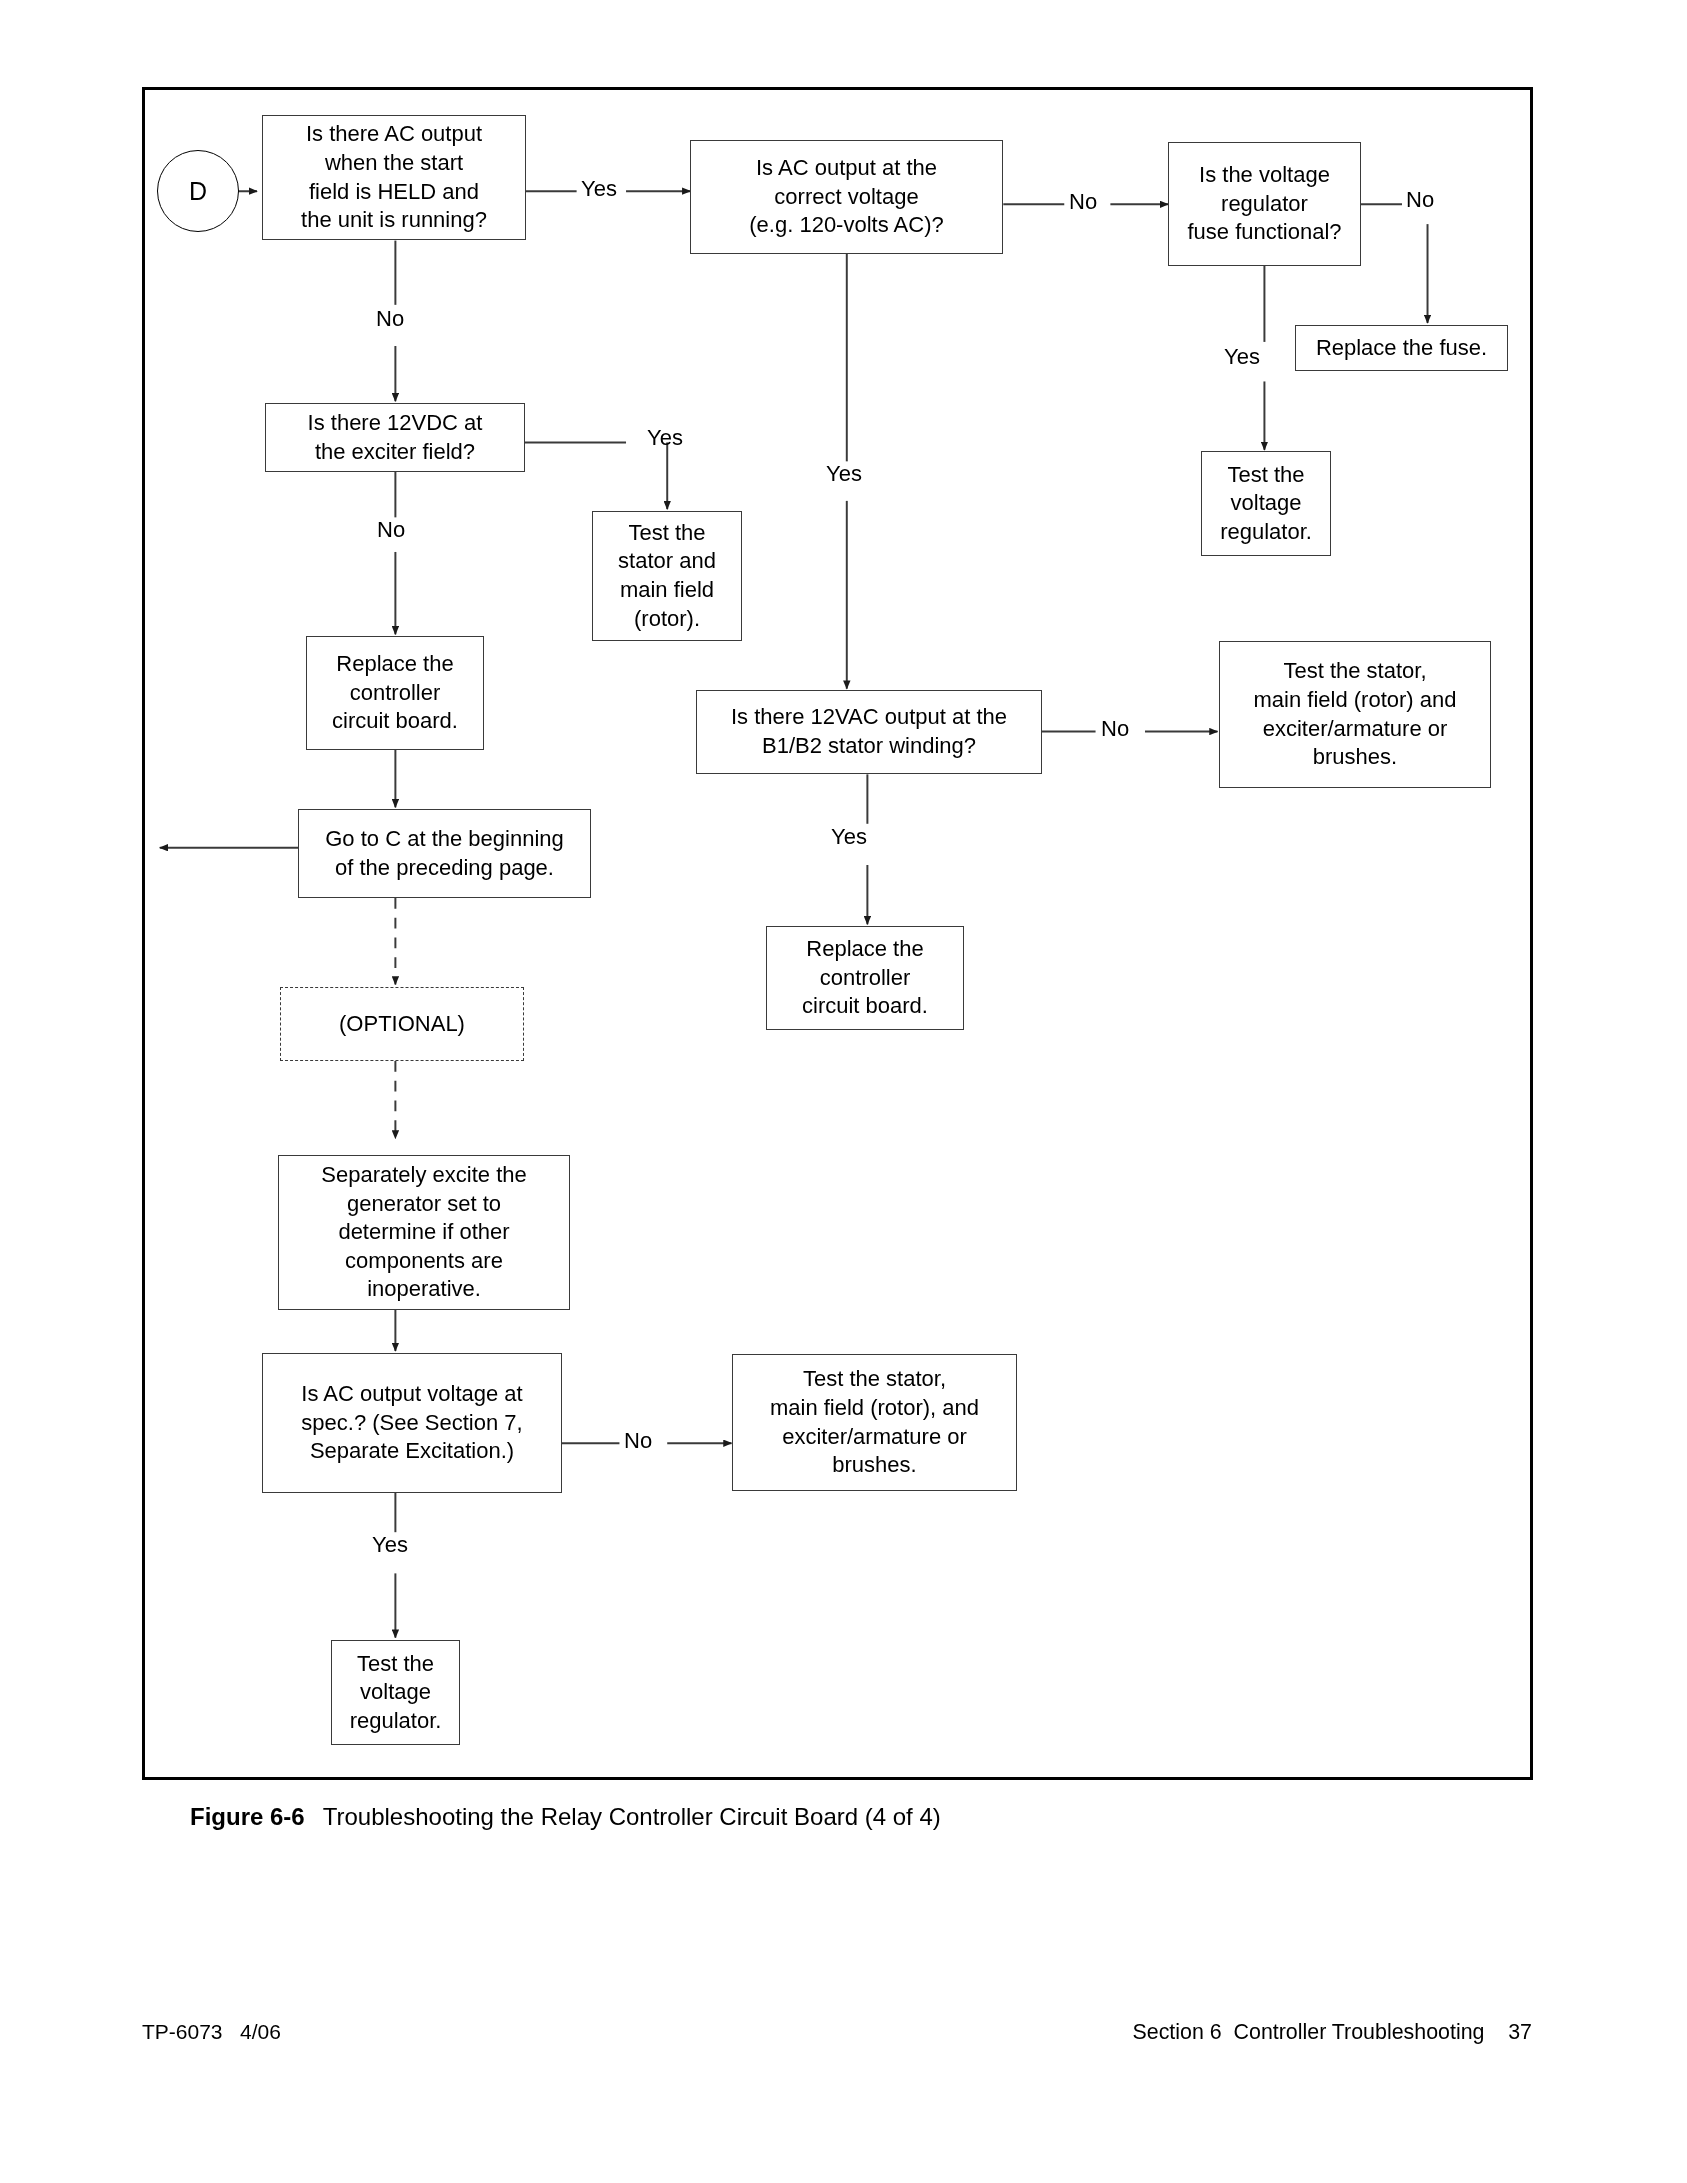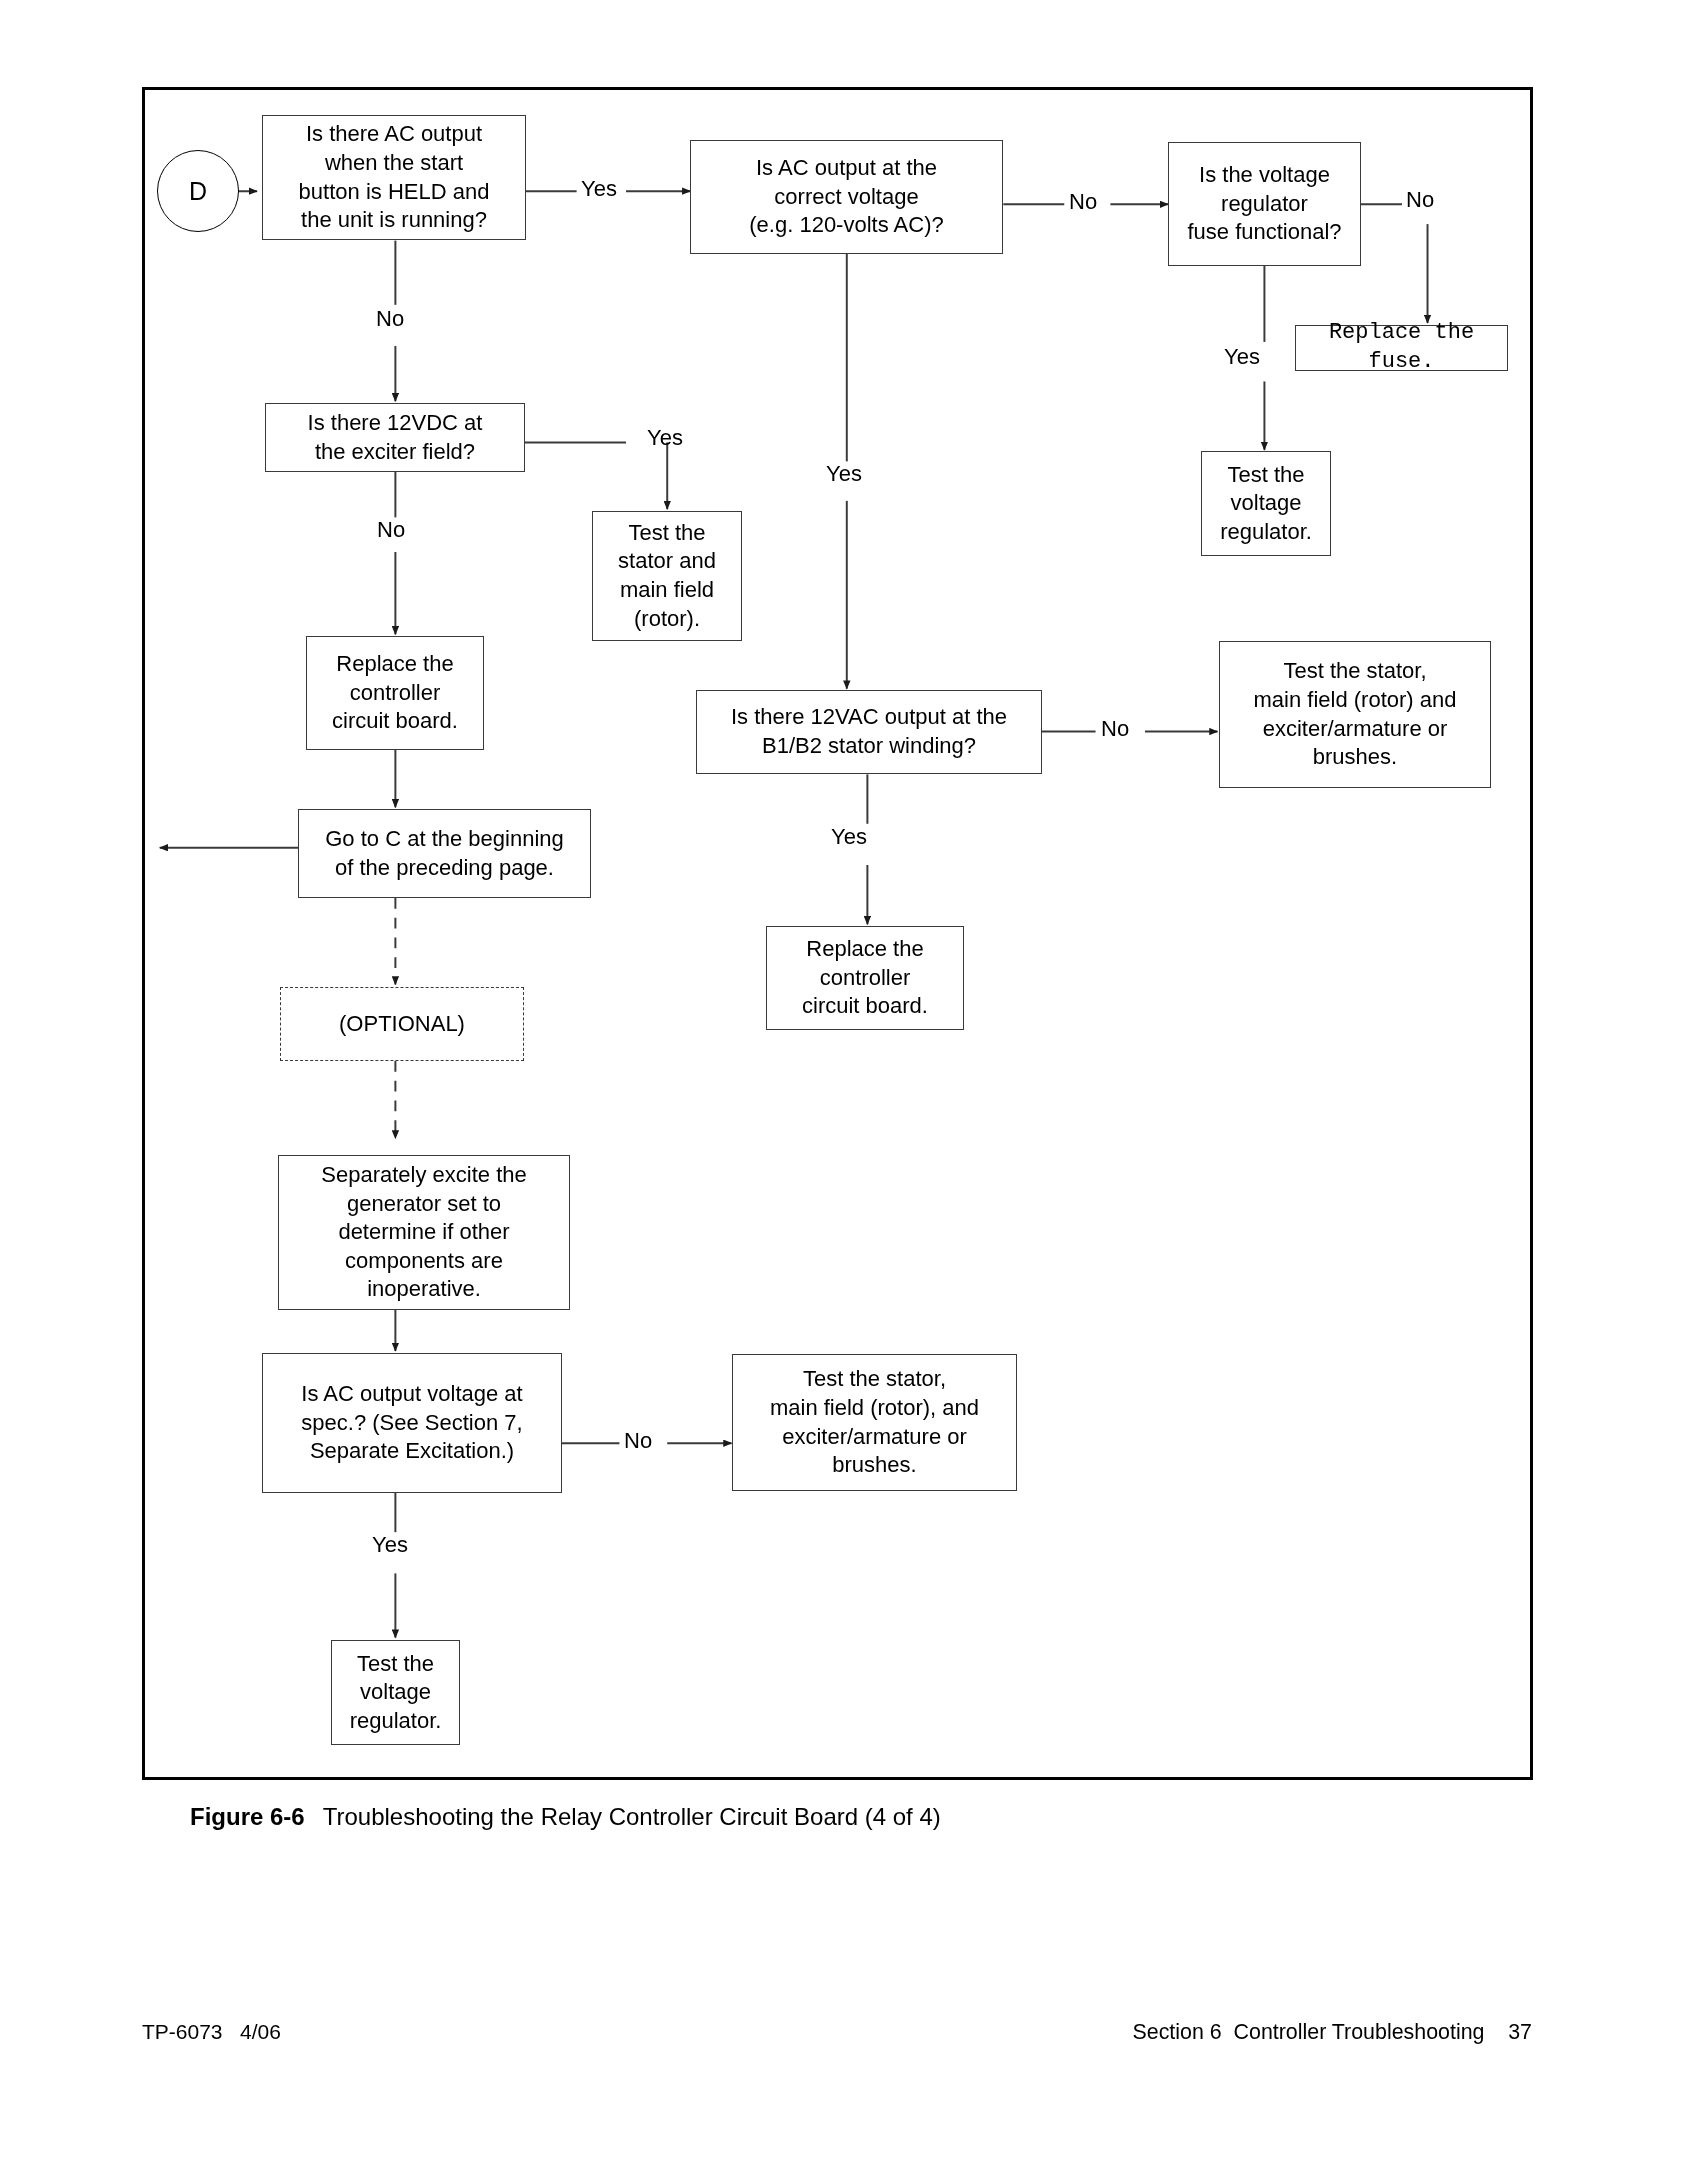--- a/index.html
+++ b/index.html
@@ -173,37 +173,37 @@
   </g>
 </svg>
 
 <div class="connector-circle" style="left:157px; top:150px; width:82px; height:82px;">
   <span>D</span>
 </div>
 
 <div class="node" style="left:262px; top:115px; width:264px; height:125px;">
   <span>Is there AC output
 when the start
-button is HELD and
+field is HELD and
 the unit is running?</span>
 </div>
 
 <div class="node" style="left:690px; top:140px; width:313px; height:114px;">
   <span>Is AC output at the
 correct voltage
 (e.g. 120-volts AC)?</span>
 </div>
 
 <div class="node" style="left:1168px; top:142px; width:193px; height:124px;">
   <span>Is the voltage
 regulator
 fuse functional?</span>
 </div>
 
-<div class="node" style="left:1295px; top:325px; width:213px; height:46px;font-family:Liberation Mono, monospace;">
+<div class="node" style="left:1295px; top:325px; width:213px; height:46px;">
   <span>Replace the fuse.</span>
 </div>
 
 <div class="node" style="left:1201px; top:451px; width:130px; height:105px;">
   <span>Test the
 voltage
 regulator.</span>
 </div>
 
 <div class="node" style="left:265px; top:403px; width:260px; height:69px;">

